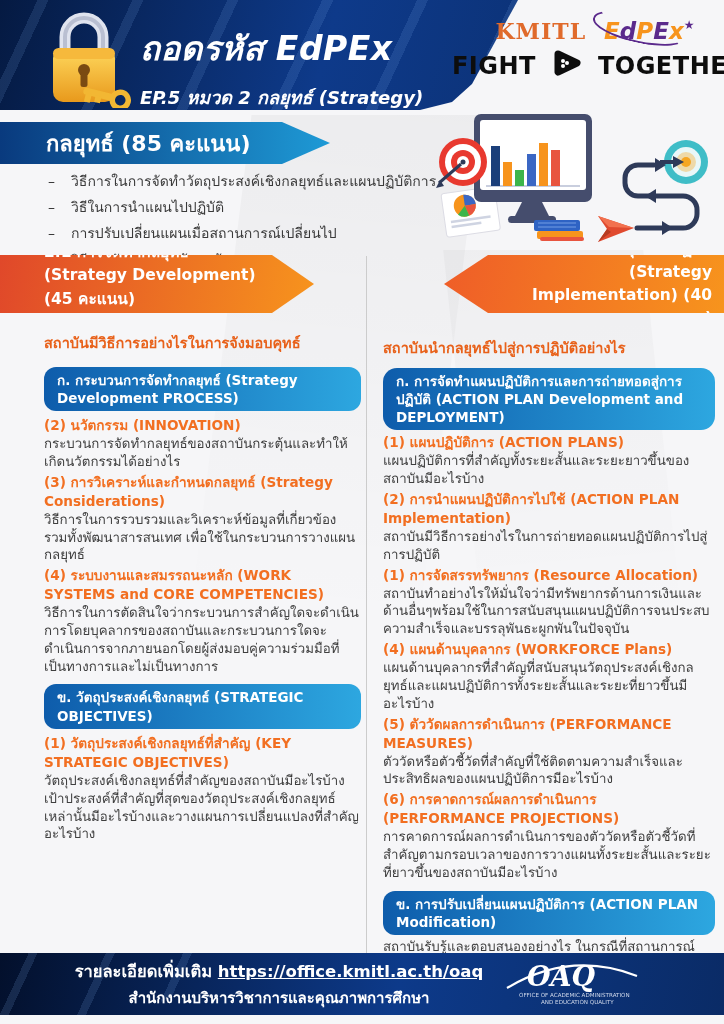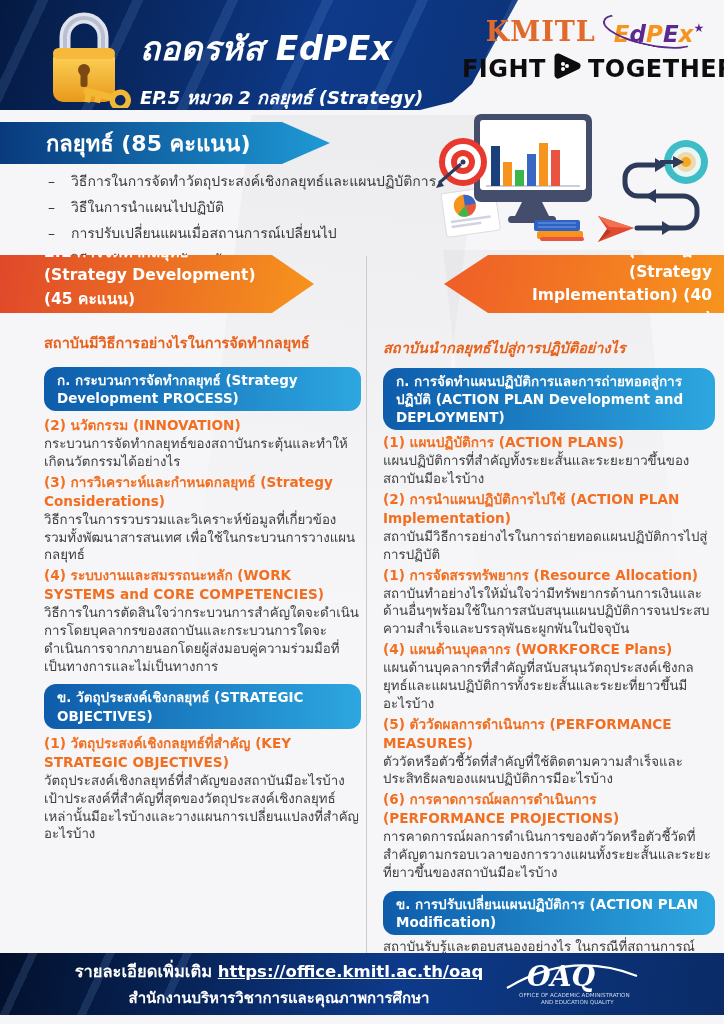--- a/index.html
+++ b/index.html
@@ -26,28 +26,28 @@
     background:repeating-linear-gradient(115deg, rgba(140,190,255,0) 0 34px,
       rgba(140,190,255,0.13) 34px 44px, rgba(140,190,255,0) 44px 86px); }
   .lock { position:absolute; left:34px; top:6px; }
   .header-titles { position:absolute; left:140px; top:22px; color:#fff; font-style:italic; }
   .title { font-size:33px; font-weight:bold; letter-spacing:.5px; }
   .subtitle { font-size:18px; font-weight:bold; margin-top:8px; }
 
   .brand { position:absolute; right:14px; top:16px; width:222px; text-align:center; }
   .brand-top { display:flex; justify-content:center; align-items:flex-end; gap:8px; }
   .kmitl { color:#e06a2b; font-family:"DejaVu Serif","Liberation Serif",serif;
-           font-weight:bold; font-size:27px; letter-spacing:1px; }
+           font-weight:bold; font-size:22px; letter-spacing:1px; }
   .edpex { position:relative; font-style:italic; font-weight:bold; font-size:23px; padding:2px 8px 0 10px; }
   .edpex::before { content:""; position:absolute; left:-2px; right:14px; top:-3px; bottom:1px;
     border:2.5px solid #5b2a8c; border-color:transparent transparent #5b2a8c #5b2a8c;
     border-radius:50%; transform:rotate(12deg); }
   .edpex .c-o { color:#f7941d; } .edpex .c-p { color:#5b2a8c; }
   .edpex .star { color:#5b2a8c; font-size:12px; vertical-align:top; }
-  .fight-row { display:flex; align-items:center; justify-content:center; gap:6px;
+  .fight-row { display:flex; align-items:center; justify-content:center; gap:16px;
     margin-top:5px; color:#0d0d0d; font-weight:bold; font-size:24px; letter-spacing:.5px; }
 
   
   .overview-banner { position:absolute; top:122px; left:0; width:330px; height:42px;
     background:linear-gradient(90deg,#093a7e,#1e9ad6);
     clip-path:polygon(0 0, 282px 0, 330px 50%, 282px 100%, 0 100%);
     color:#fff; font-weight:bold; font-size:22px; display:flex; align-items:center;
     padding-left:46px;text-align:center; }
   .overview-bullets { position:absolute; top:172px; left:48px; width:390px; }
   .bullet { display:flex; gap:16px; font-size:14px; color:#3a3a3a;
@@ -68,21 +68,21 @@
     color:#fff; font-weight:bold; font-size:15.5px; display:flex; align-items:center;
     padding:0 52px 16px 44px; line-height:1.5; }
   .banner-22 { width:280px; height:58px; margin-top:5px; margin-left:auto;
     background:linear-gradient(100deg,#ef5d28,#f7941d);
     clip-path:polygon(44px 0, 100% 0, 100% 100%, 44px 100%, 0 50%);
     color:#fff; font-weight:bold; font-size:15.5px; display:flex; align-items:center;
     justify-content:flex-end; text-align:right; padding:0 12px 0 52px; line-height:1.5; }
 
   .question { color:#e8611a; font-weight:bold; font-size:14.5px; line-height:1.35; }
   .col-left .question { margin:21px 8px 4px 44px; }
-  .col-right .question { margin:26px 10px 4px 16px;font-style:italic; }
+  .col-right .question { margin:26px 10px 4px 16px; }
 
   .pad-l { margin-left:44px; margin-right:5px; }
   .pad-r { margin-left:16px; margin-right:9px; }
 
   .pill { display:inline-block; background:linear-gradient(90deg,#0e5cab,#2da7e0);
     color:#fff; font-weight:bold; font-size:13.5px; padding:4px 13px;
     border-radius:12px; margin:9px 0 3px; line-height:1.35; }
   .pill.block { display:block; border-radius:14px; }
 
   .item-h { color:#f26f21; font-weight:bold; font-size:13.6px; margin-top:2px;
@@ -234,21 +234,21 @@
       <path d="M25 97 L16 110 L29 100 Z" fill="#b63b22"></path>
     </svg>
   </div>
 
   <div class="columns">
 
     <div class="col-left">
       <div class="banner-21">
         <span>2.1 การจัดทำกลยุทธ์ (Strategy Development) (45 คะแนน)</span>
       </div>
-      <div class="question">สถาบันมีวิธีการอย่างไรในการจัดทำกลยุทธ์</div>
+      <div class="question">สถาบันมีวิธีการอย่างไรในการจังมอบคุทธ์</div>
 
       <div class="pad-l">
         <div class="pill">ก. กระบวนการจัดทำกลยุทธ์ (Strategy Development PROCESS)</div>
         <div class="item-h">(2) นวัตกรรม (INNOVATION)</div>
         <div class="item-b">กระบวนการจัดทำกลยุทธ์ของสถาบันกระตุ้นและทำให้เกิดนวัตกรรมได้อย่างไร</div>
         <div class="item-h">(3) การวิเคราะห์และกำหนดกลยุทธ์ (Strategy Considerations)</div>
         <div class="item-b">วิธีการในการรวบรวมและวิเคราะห์ข้อมูลที่เกี่ยวข้อง รวมทั้งพัฒนาสารสนเทศ เพื่อใช้ในกระบวนการวางแผนกลยุทธ์</div>
         <div class="item-h">(4) ระบบงานและสมรรถนะหลัก (WORK SYSTEMS and CORE COMPETENCIES)</div>
         <div class="item-b">วิธีการในการตัดสินใจว่ากระบวนการสำคัญใดจะดำเนินการโดยบุคลากรของสถาบันและกระบวนการใดจะดำเนินการจากภายนอกโดยผู้ส่งมอบคู่ความร่วมมือที่เป็นทางการและไม่เป็นทางการ</div>
 

